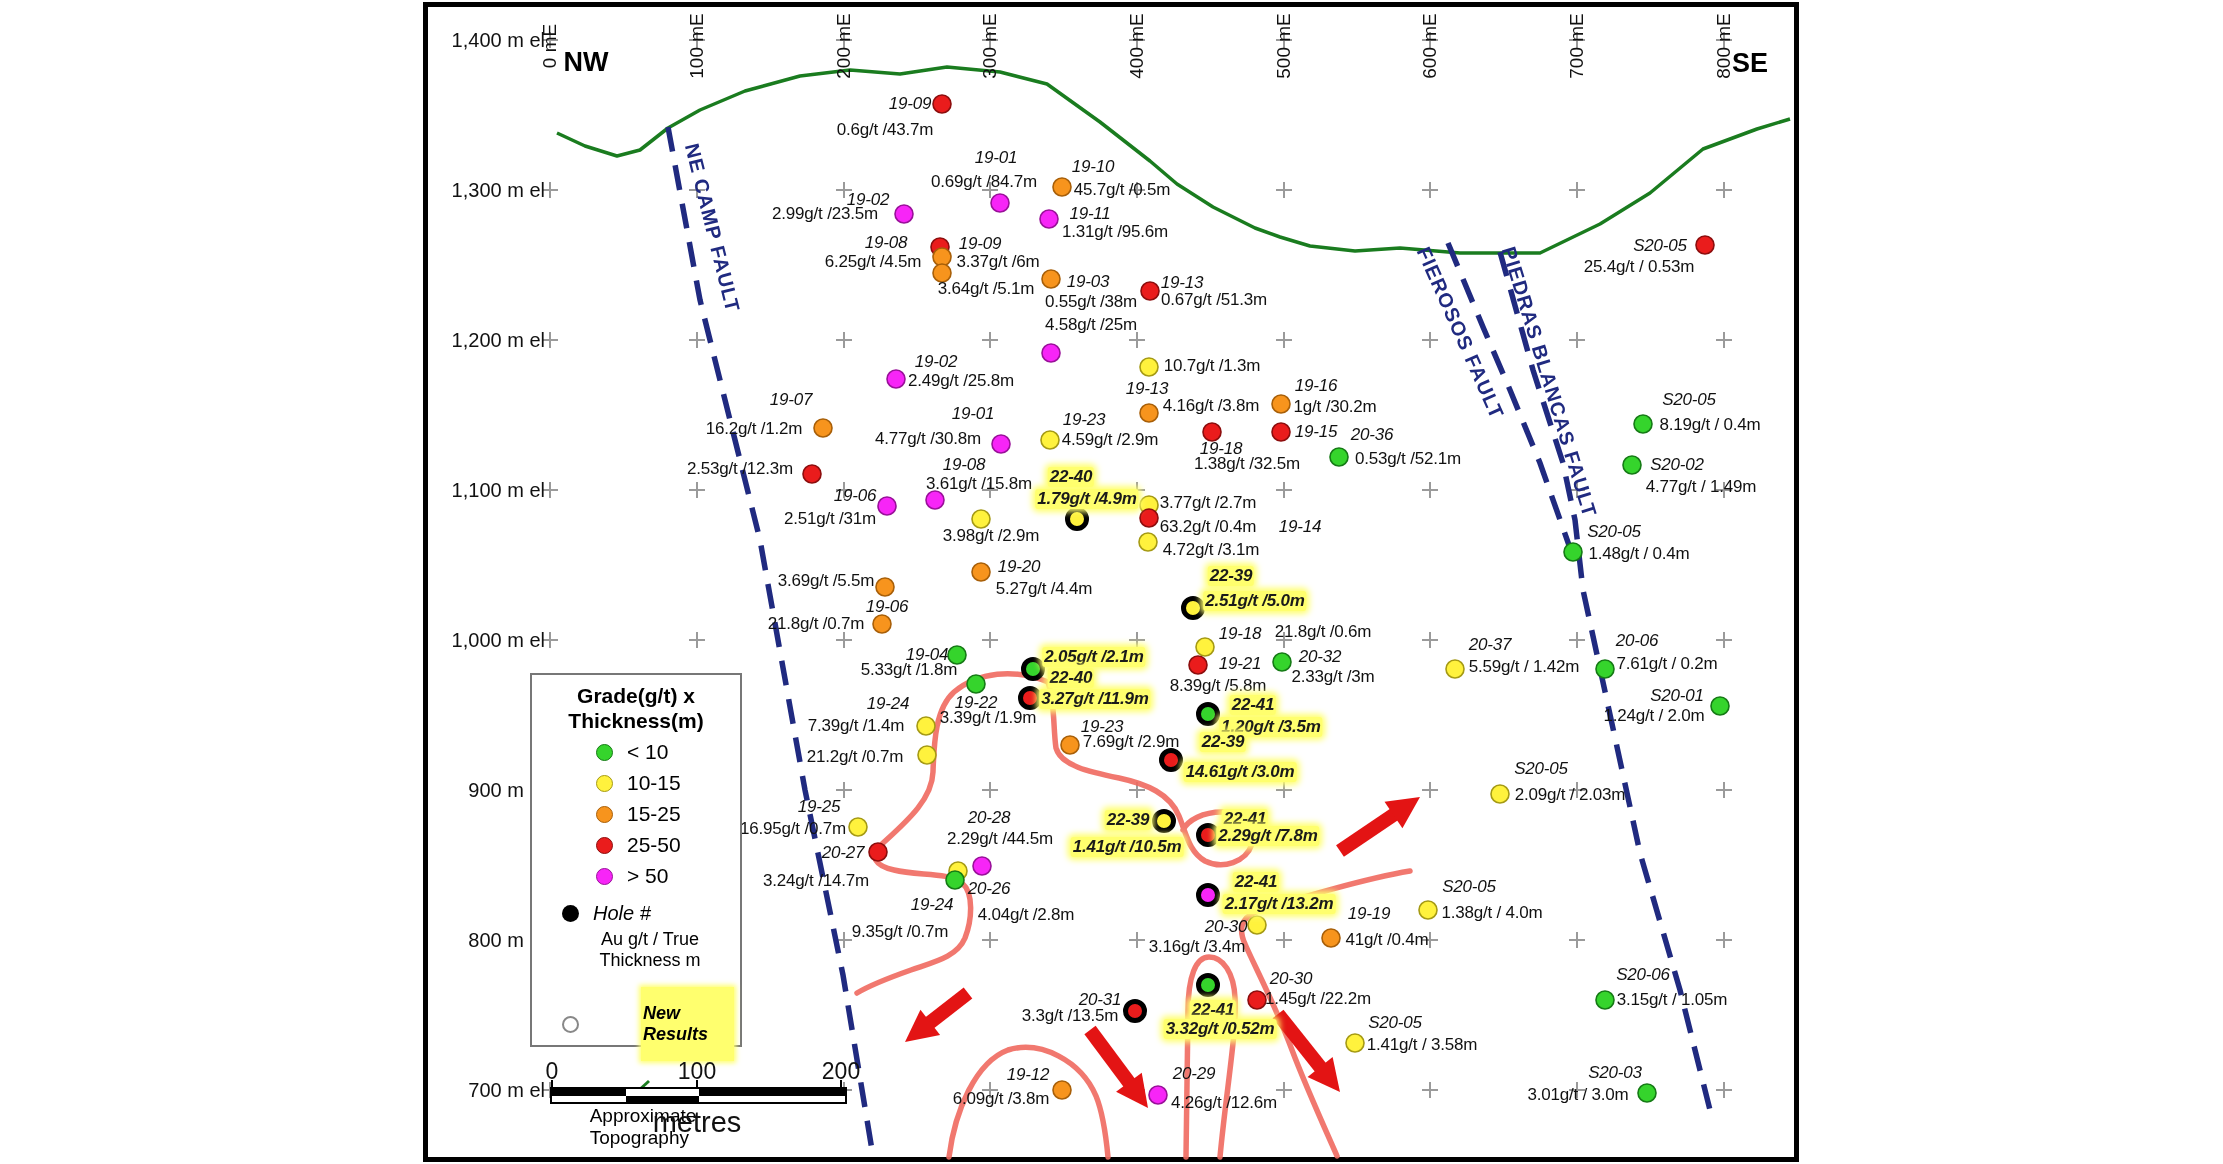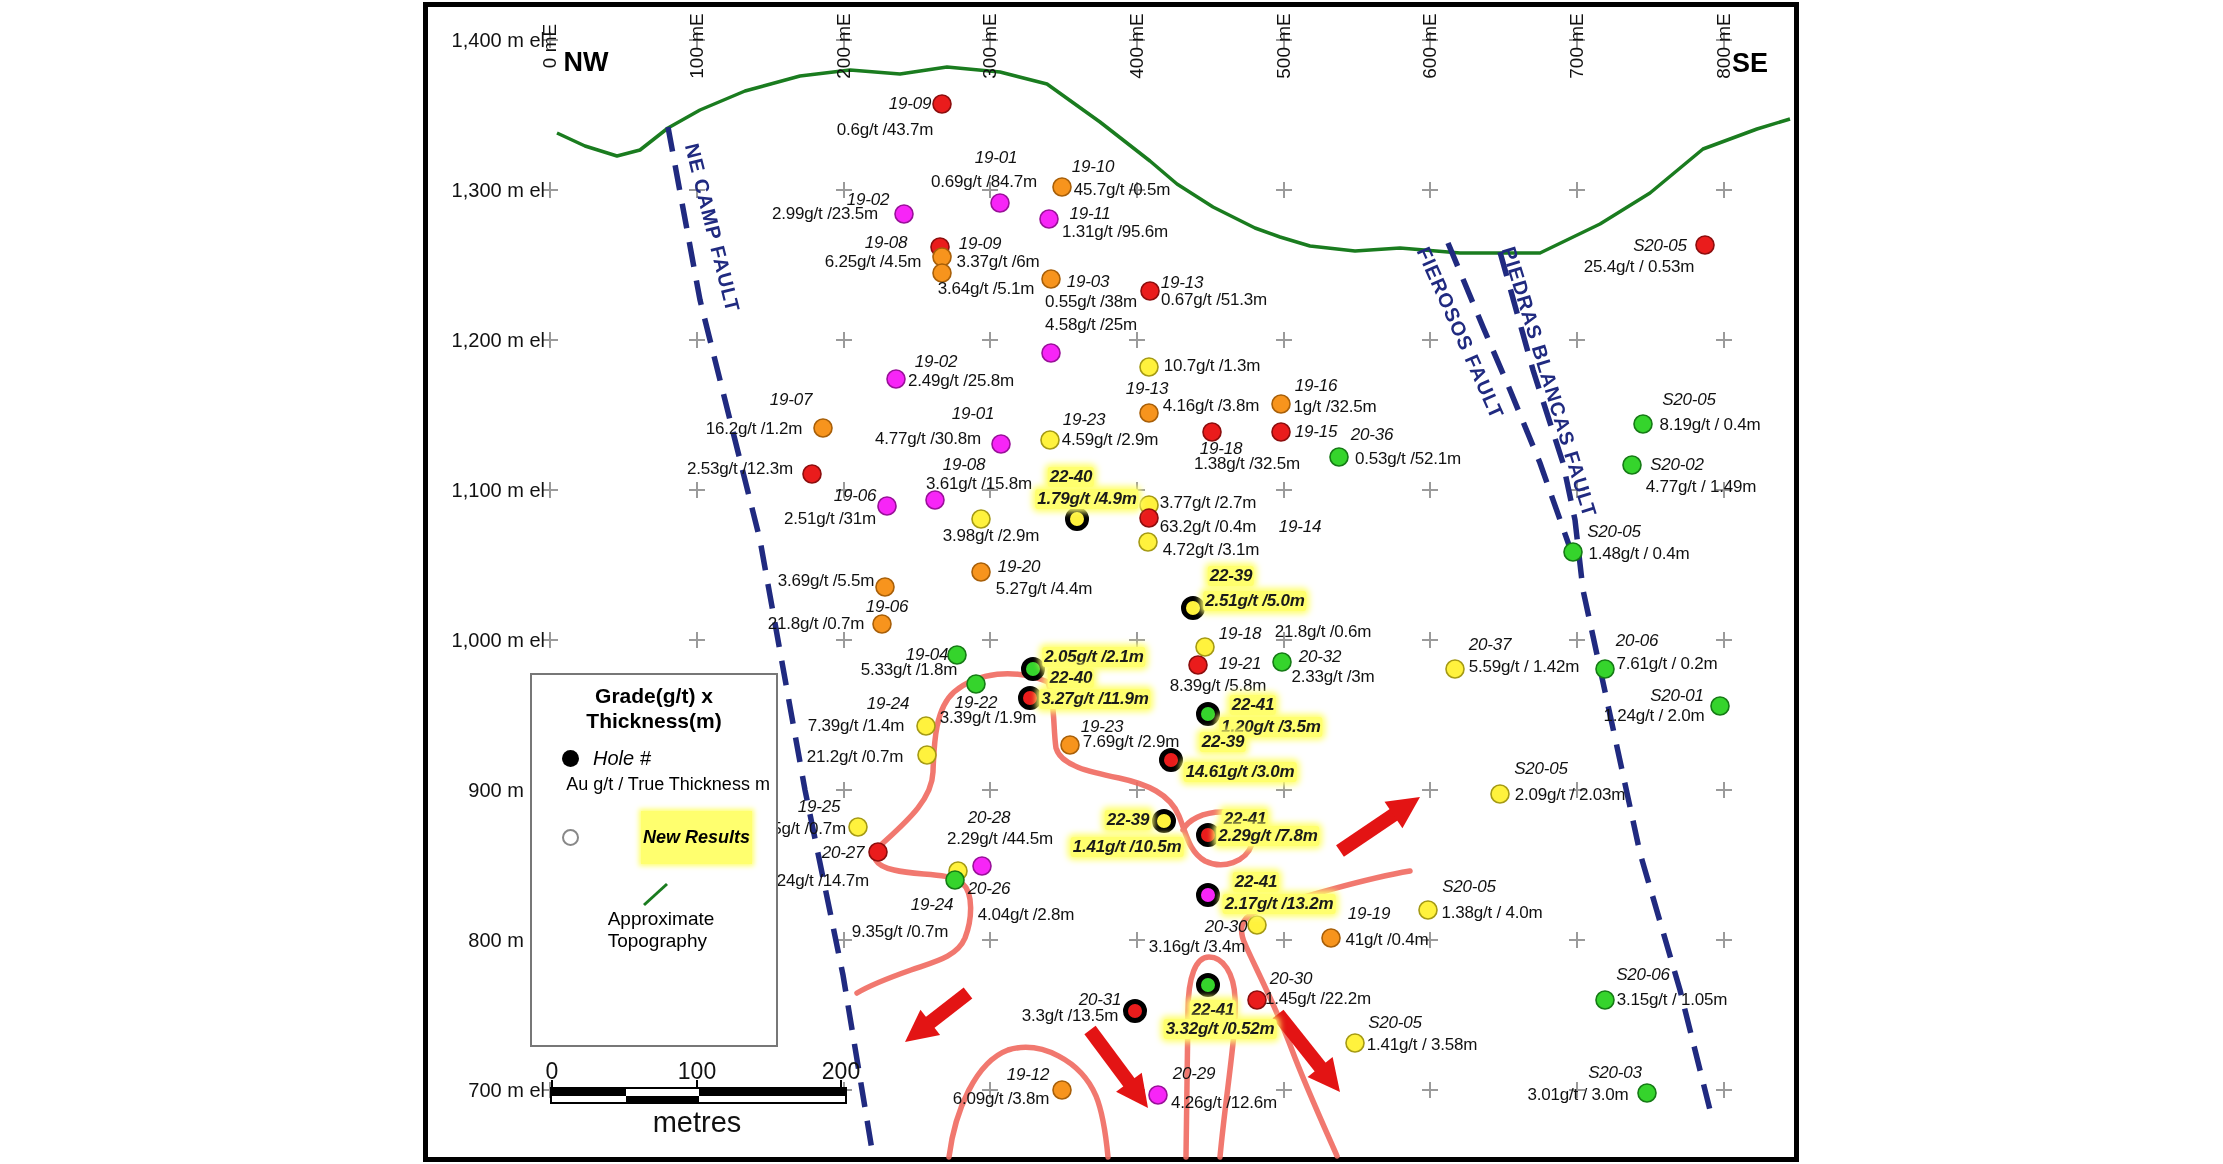--- a/index.html
+++ b/index.html
@@ -8,21 +8,21 @@
   #frame{position:absolute;left:423px;top:2px;width:1366px;height:1150px;border:5px solid #000;background:#fff;}
   #vec{position:absolute;left:0;top:0;width:2223px;height:1164px;}
   #lbls{position:absolute;left:0;top:0;width:2223px;height:1164px;}
   .lab{position:absolute;transform:translate(-50%,-50%);white-space:nowrap;font-size:17px;letter-spacing:-0.2px;color:#111;}
   .lab.hole{font-style:italic;}
   .lab.holeHL,.lab.valHL{font-style:italic;font-weight:bold;background:#ffff6e;box-shadow:0 0 6px 3px #ffff6e;border-radius:3px;padding:0 2px;color:#1a1a1a;}
   .elev{position:absolute;width:170px;text-align:right;transform:translateY(-50%);font-size:20px;color:#111;}
   .east{position:absolute;width:110px;height:22px;text-align:center;font-size:19px;color:#111;transform:translate(-50%,-50%) rotate(-90deg);}
   .corner{position:absolute;transform:translate(-50%,-50%);font-size:27px;font-weight:bold;color:#000;}
   .fault-label{position:absolute;font-size:20px;font-weight:bold;color:#202a80;white-space:nowrap;letter-spacing:1px;}
-  #legend{position:absolute;left:530px;top:673px;width:248px;height:374px;border:2px solid #777;background:#fff;box-sizing:border-box;padding:8px 6px;}
+  #legend{position:absolute;left:530px;top:673px;width:212px;height:374px;border:2px solid #777;background:#fff;box-sizing:border-box;padding:8px 6px;}
   .lg-title{text-align:center;font-weight:bold;font-size:21px;line-height:25px;color:#000;}
   .lg-row{display:flex;align-items:center;margin:7px 0 0 58px;font-size:21px;}
   .lg-dot{width:17px;height:17px;border-radius:50%;margin-right:14px;flex:0 0 17px;}
   .lg-hole{display:flex;align-items:center;margin:14px 0 0 24px;font-size:20px;font-style:italic;}
   .lg-hole .lg-dot{background:#000;}
   .lg-sub{text-align:center;font-size:18px;margin-top:4px;margin-left:28px;}
   .lg-new{display:flex;align-items:center;margin:16px 0 0 24px;font-size:18px;}
   .lg-new .lg-dot{background:#fff;border:2px solid #888;box-sizing:border-box;}
   .lg-new span.txt{font-style:italic;font-weight:bold;background:#ffff6e;box-shadow:0 0 5px 2px #ffff6e;padding:16px 2px;margin-left:48px;}
   .lg-topo{display:flex;align-items:center;margin:16px 0 0 14px;font-size:19px;line-height:22px;flex-direction:column;}
@@ -152,21 +152,21 @@
       <div class="lab val" style="left: 986px; top: 289px;">3.64g/t /5.1m</div>
       <div class="lab hole" style="left: 1088px; top: 282px;">19-03</div>
       <div class="lab val" style="left: 1091px; top: 302px;">0.55g/t /38m</div>
       <div class="lab val" style="left: 1091px; top: 325px;">4.58g/t /25m</div>
       <div class="lab hole" style="left: 1182px; top: 283px;">19-13</div>
       <div class="lab val" style="left: 1214px; top: 300px;">0.67g/t /51.3m</div>
       <div class="lab val" style="left: 1212px; top: 366px;">10.7g/t /1.3m</div>
       <div class="lab hole" style="left: 1147px; top: 389px;">19-13</div>
       <div class="lab val" style="left: 1211px; top: 406px;">4.16g/t /3.8m</div>
       <div class="lab hole" style="left: 1316px; top: 386px;">19-16</div>
-      <div class="lab val" style="left: 1335px; top: 407px;">1g/t /32.5m</div>
+      <div class="lab val" style="left: 1335px; top: 407px;">1g/t /30.2m</div>
       <div class="lab hole" style="left: 1221px; top: 449px;">19-18</div>
       <div class="lab val" style="left: 1247px; top: 464px;">1.38g/t /32.5m</div>
       <div class="lab hole" style="left: 1316px; top: 432px;">19-15</div>
       <div class="lab hole" style="left: 1372px; top: 435px;">20-36</div>
       <div class="lab val" style="left: 1408px; top: 459px;">0.53g/t /52.1m</div>
       <div class="lab hole" style="left: 936px; top: 362px;">19-02</div>
       <div class="lab val" style="left: 961px; top: 381px;">2.49g/t /25.8m</div>
       <div class="lab hole" style="left: 791px; top: 400px;">19-07</div>
       <div class="lab val" style="left: 754px; top: 429px;">16.2g/t /1.2m</div>
       <div class="lab hole" style="left: 973px; top: 414px;">19-01</div>
@@ -286,20 +286,42 @@
       <div class="east" style="left: 1577px; top: 46px;">700 mE</div>
       <div class="east" style="left: 1724px; top: 46px;">800 mE</div>
     </div>
 
   <div class="corner" style="left:586px;top:62px;">NW</div>
   <div class="corner" style="left:1750px;top:63px;">SE</div>
 
   <div id="legend">
     <div class="lg-title">Grade(g/t) x</div>
     <div class="lg-title">Thickness(m)</div>
+    <div id="legend-classes">
+        <div class="lg-row">
+          <span class="lg-dot" style="background: rgb(53, 212, 44); border: 1.5px solid rgb(21, 122, 21); box-sizing: border-box;"></span>
+          <span>&lt; 10</span>
+        </div>
+        <div class="lg-row">
+          <span class="lg-dot" style="background: rgb(255, 242, 61); border: 1.5px solid rgb(165, 154, 20); box-sizing: border-box;"></span>
+          <span>10-15</span>
+        </div>
+        <div class="lg-row">
+          <span class="lg-dot" style="background: rgb(247, 148, 29); border: 1.5px solid rgb(168, 95, 8); box-sizing: border-box;"></span>
+          <span>15-25</span>
+        </div>
+        <div class="lg-row">
+          <span class="lg-dot" style="background: rgb(234, 28, 28); border: 1.5px solid rgb(140, 13, 13); box-sizing: border-box;"></span>
+          <span>25-50</span>
+        </div>
+        <div class="lg-row">
+          <span class="lg-dot" style="background: rgb(247, 37, 247); border: 1.5px solid rgb(153, 16, 153); box-sizing: border-box;"></span>
+          <span>&gt; 50</span>
+        </div>
+      </div>
     <div class="lg-hole">
       <span class="lg-dot"></span>
       <span>Hole #</span>
     </div>
     <div class="lg-sub">Au g/t / True Thickness m</div>
     <div class="lg-new">
       <span class="lg-dot"></span>
       <span class="txt">New Results</span>
     </div>
     <div class="lg-topo">

